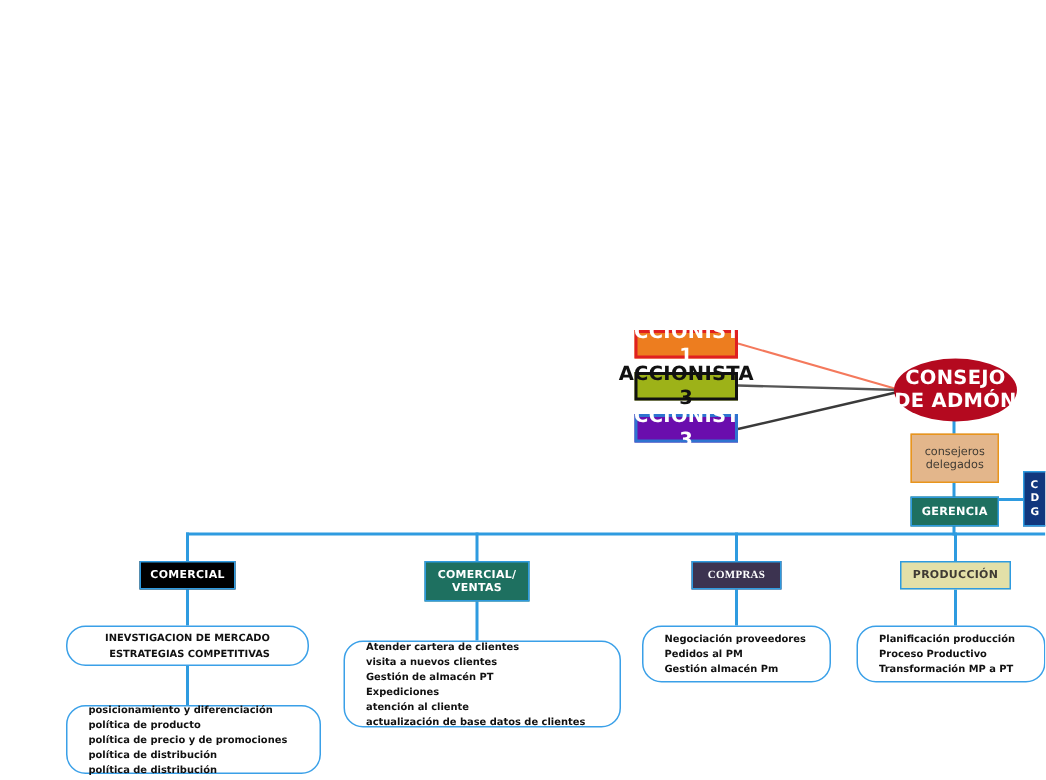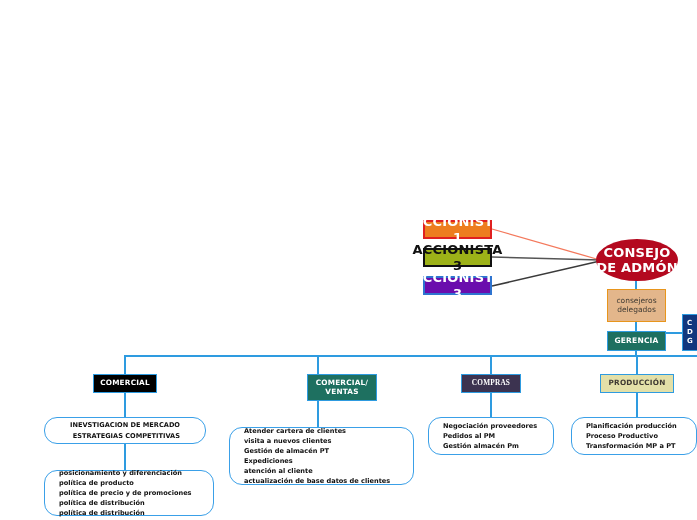--- a/index.html
+++ b/index.html
@@ -99,21 +99,21 @@
   .control .node-text { text-align: left; line-height: 1.25; }
 
   
   .dept {
     height: 19px;
     font-size: 7.3px;
     font-weight: bold;
     letter-spacing: 0.2px;
     border: 1.7px solid #2E9BE0;
   }
-  .dept-tall { height: 27px; margin-left: 24px; }
+  .dept-tall { height: 27px; }
   .d-mkt  { left: 93px;  top: 374px; width: 64px; background: #000000; color: #ffffff; }
   .d-com  { left: 283px; top: 374px; width: 70px; background: #1E7060; color: #ffffff; }
   .d-cmp  { left: 461px; top: 374px; width: 60px; background: #3C3350; color: #ffffff; font-family: Liberation Serif, serif; }
   .d-pro  { left: 600px; top: 374px; width: 74px; background: #E3E0A8; color: #3F3A33; }
 
   
   .detail {
     position: absolute;
     box-sizing: border-box;
     border: 1.4px solid #3AA0E8;

